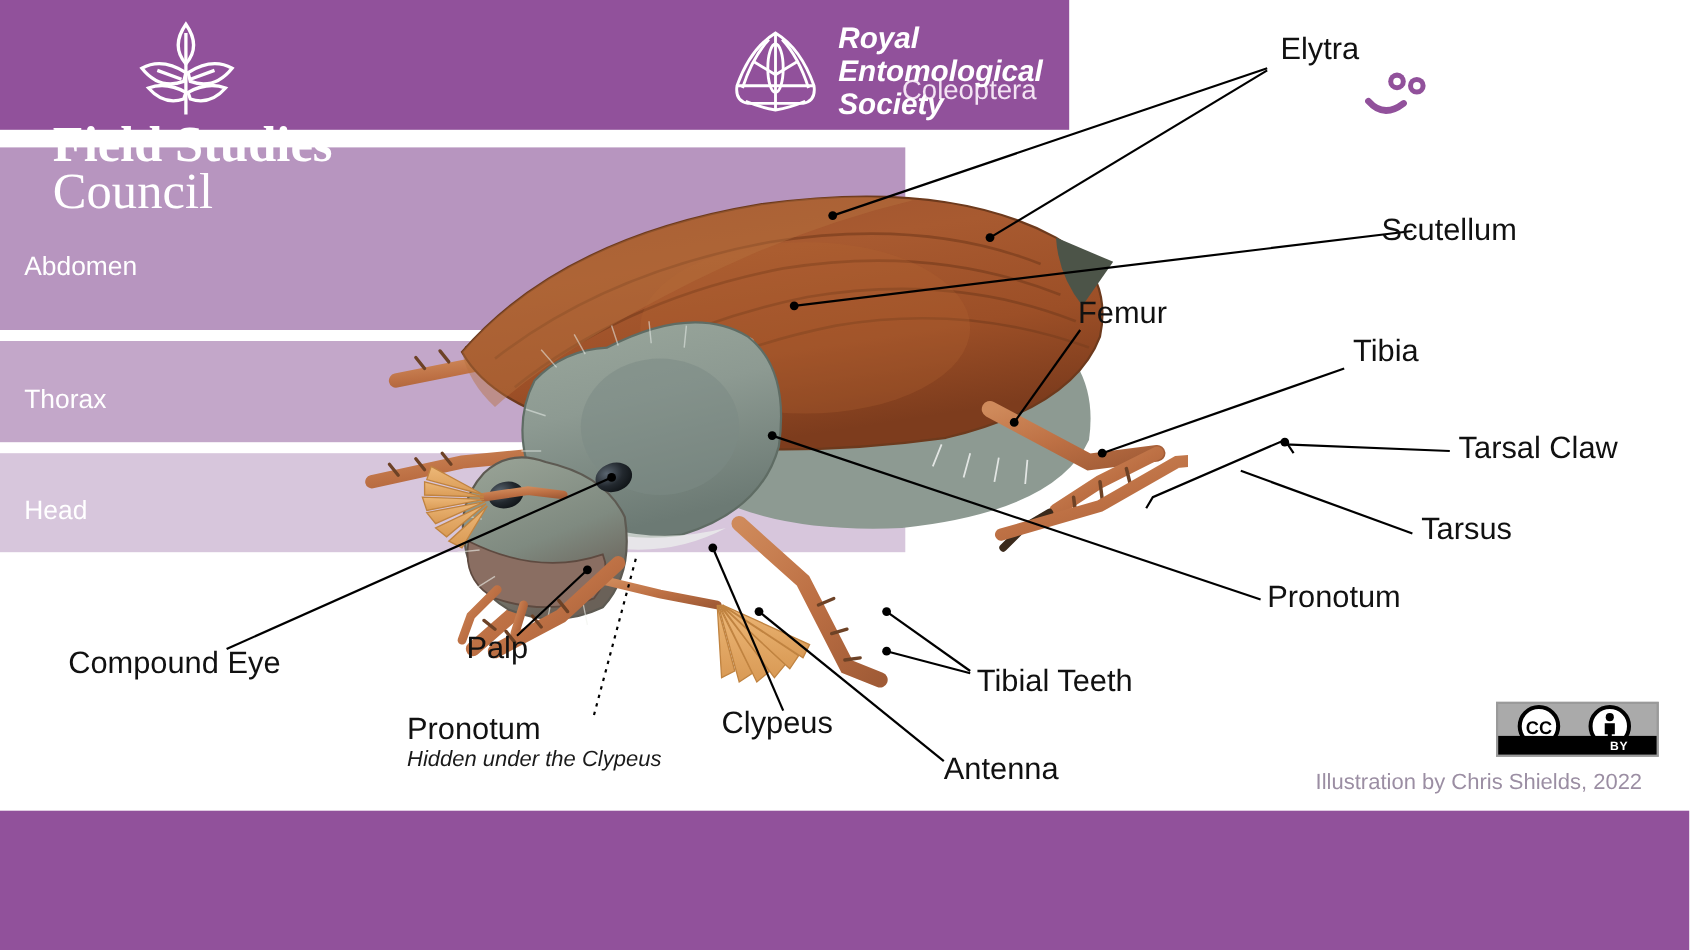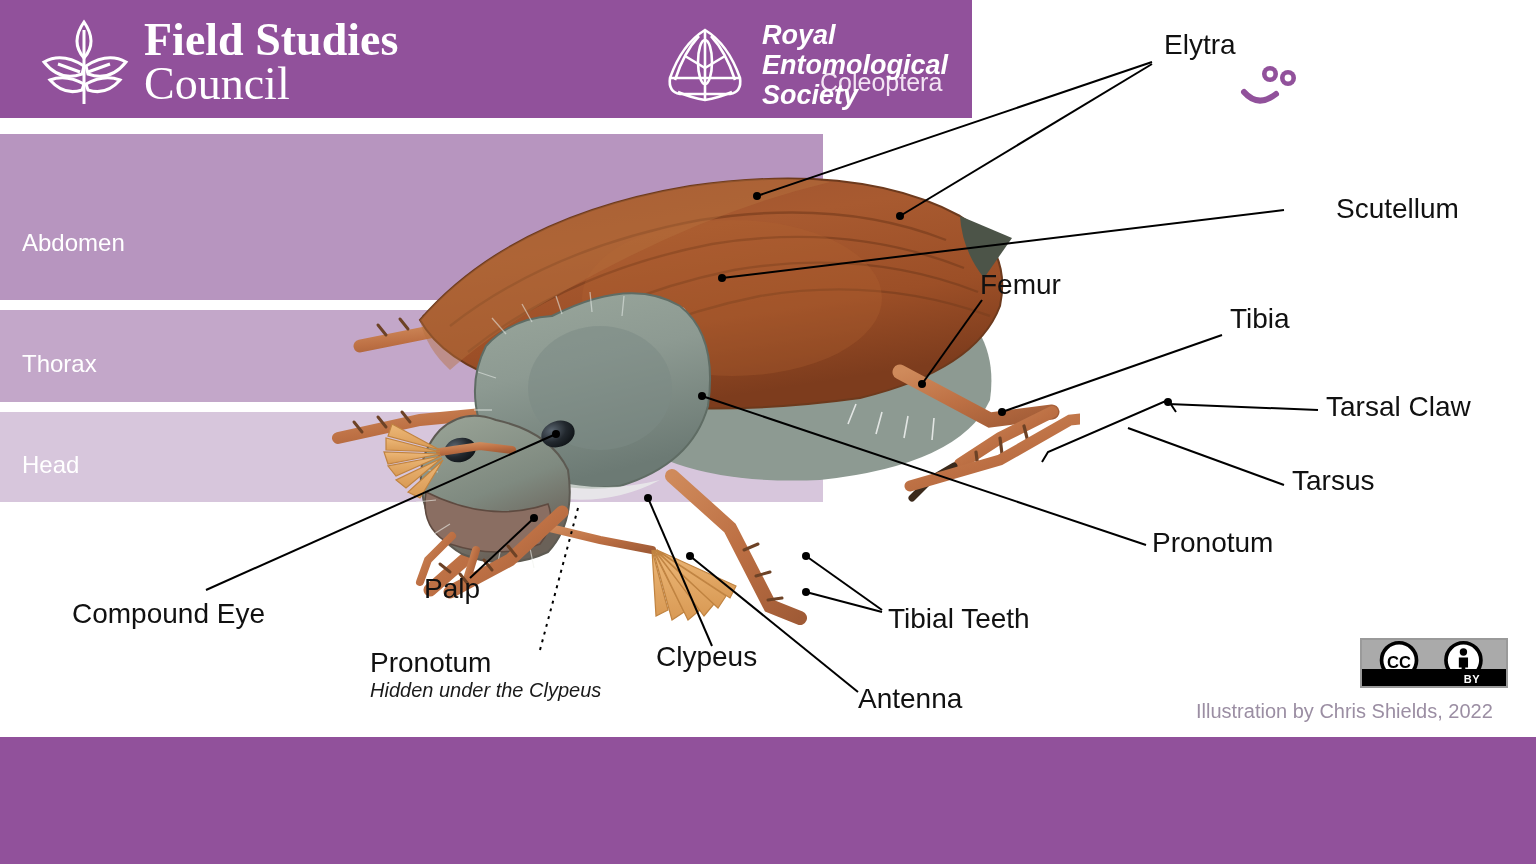--- a/index.html
+++ b/index.html
@@ -33,21 +33,21 @@
   .cc-badge{position:absolute;left:1360px;top:638px;width:148px;height:50px;
     background:#aaaaaa;border:2px solid #9a9a9a;box-sizing:border-box;}
   .cc-badge .row{position:absolute;left:0;top:0;width:100%;height:100%;}
   .cc-strip{position:absolute;left:0;bottom:0;width:100%;height:17px;background:#000;}
   .cc-by{position:absolute;right:26px;bottom:1px;color:#fff;font-size:11px;font-weight:bold;letter-spacing:.5px;}
   .credit{position:absolute;left:1196px;top:700px;font-size:20px;color:#9b8ea3;}
 
   
   .footer{position:absolute;left:0;top:737px;width:1536px;height:127px;background:#91519b;}
   .logo{position:absolute;display:flex;align-items:center;color:#fff;}
-  .fsc-logo{left:36px;top:16px;}
+  .fsc-logo{left:36px;top:16px;flex-direction:column;}
   .fsc-text{font-family:"Liberation Serif",serif;margin-left:12px;}
   .fsc-l1{font-size:46px;font-weight:bold;line-height:.98;}
   .fsc-l2{font-size:46px;line-height:1;margin-top:-2px;}
   .res-logo{left:662px;top:20px;}
   .res-text{margin-left:14px;font-weight:bold;font-size:27px;line-height:1.12;font-style:italic;}
   .hf-logo{left:1206px;top:18px;}
   .hf-text{margin-left:10px;}
   .hf-small{font-size:14px;font-weight:bold;letter-spacing:-.2px;}
   .hf-big{font-size:44px;font-weight:bold;line-height:.95;margin-top:2px;}
 </style>
@@ -253,31 +253,31 @@
       <circle cx="806" cy="556" r="4"></circle>
       <circle cx="806" cy="592" r="4"></circle>
       <circle cx="690" cy="556" r="4"></circle>
       <circle cx="648" cy="498" r="4"></circle>
       <circle cx="534" cy="518" r="4"></circle>
       <circle cx="556" cy="434" r="4"></circle>
     </g>
   </svg>
 
   <div class="lbl" style="left:1164px;top:30px;">Elytra</div>
-  <div class="lbl" style="left:1336px;top:194px;">Scutellum</div>
+  <div class="lbl" style="left:1256px;top:194px;">Scutellum</div>
   <div class="lbl" style="left:980px;top:270px;">Femur</div>
   <div class="lbl" style="left:1230px;top:304px;">Tibia</div>
   <div class="lbl" style="left:1326px;top:392px;">Tarsal Claw</div>
   <div class="lbl" style="left:1292px;top:466px;">Tarsus</div>
   <div class="lbl" style="left:1152px;top:528px;">Pronotum</div>
   <div class="lbl" style="left:888px;top:604px;">Tibial Teeth</div>
   <div class="lbl" style="left:858px;top:684px;">Antenna</div>
   <div class="lbl" style="left:656px;top:642px;">Clypeus</div>
   <div class="lbl" style="left:424px;top:574px;">Palp</div>
-  <div class="lbl" style="left:72px;top:588px;margin-top:11px;">Compound Eye</div>
+  <div class="lbl" style="left:62px;top:588px;">Compound Eye</div>
   <div class="lbl" style="left:370px;top:648px;">
     <span>Pronotum</span>
     <span class="sub">Hidden under the Clypeus</span>
   </div>
 
   <div class="cc-badge">
     <svg class="row" viewBox="0 0 148 50">
       <circle cx="36" cy="22" r="19" fill="#fff" stroke="#000" stroke-width="4"></circle>
       <text x="36" y="30" font-family="Liberation Sans, sans-serif" font-size="18" font-weight="bold" text-anchor="middle" fill="#000">CC</text>
       <circle cx="106" cy="22" r="19" fill="#fff" stroke="#000" stroke-width="4"></circle>

